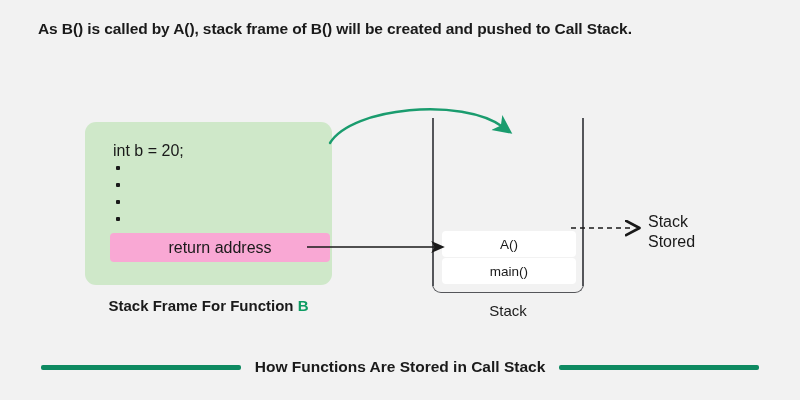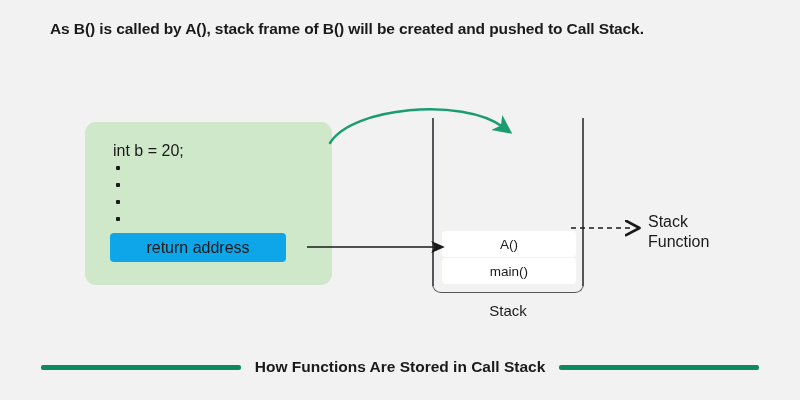--- a/index.html
+++ b/index.html
@@ -21,21 +21,21 @@
     position: absolute;
     left: 38px;
     top: 18px;
     width: 730px;
     font-size: 15.5px;
     font-weight: bold;
     color: #1a1a1a;
     line-height: 1.42;
     letter-spacing: -0.1px;
   }
-  .title .line { display: block; white-space: nowrap; margin-left: 12px; }
+  .title .line { display: block; white-space: nowrap; }
 
   
   .frame-box {
     position: absolute;
     left: 85px;
     top: 122px;
     width: 247px;
     height: 163px;
     background: #cfe8c9;
     border-radius: 11px;
@@ -59,23 +59,23 @@
     width: 4px;
     height: 4px;
     background: #1a1a1a;
     border-radius: 1px;
     margin-bottom: 13px;
   }
   .return-box {
     position: absolute;
     left: 110px;
     top: 233px;
-    width: 176px;
+    width: 220px;
     height: 29px;
-    background: #0ea5e9;
+    background: #f9a8d4;
     border-radius: 4px;
     display: flex;
     align-items: center;
     justify-content: center;
     font-size: 16px;
     color: #1a1a1a;
   }
   .frame-caption {
     position: absolute;
     left: 85px;
@@ -190,36 +190,40 @@
   <div class="frame-code">int b = 20;</div>
   <div class="dots">
     <i></i>
       <i></i>
       <i></i>
       <i></i>
   </div>
   <div class="return-box">
     <span>return address</span>
   </div>
+  <div class="frame-caption">
+    <span>Stack Frame For</span>
+    <span><span>Function </span><span class="hl">B</span></span>
+  </div>
 
   <div class="stack-wall stack-left"></div>
   <div class="stack-wall stack-right"></div>
   <div class="stack-bottom"></div>
 
   <div class="stack-item stack-item-a">
     <span>A()</span>
   </div>
   <div class="stack-item stack-item-main">
     <span>main()</span>
   </div>
   <div class="stack-caption">Stack</div>
 
   <div class="sp-label">
     <span>Stack</span>
-    <span>Function</span>
+    <span>Stored</span>
   </div>
 
   <svg class="overlay" viewBox="0 0 800 400">
     <defs>
       <marker id="grnHead" markerWidth="9" markerHeight="9" refX="3.2" refY="4.5" orient="auto">
         <path d="M0,0.6 L8,4.5 L0,8.4 L2.1,4.5 Z" fill="#1a9c6e"></path>
       </marker>
       <marker id="blkHead" markerWidth="9" markerHeight="9" refX="3.4" refY="4.5" orient="auto">
         <path d="M0,0.9 L8,4.5 L0,8.1 L1.9,4.5 Z" fill="#1a1a1a"></path>
       </marker>

